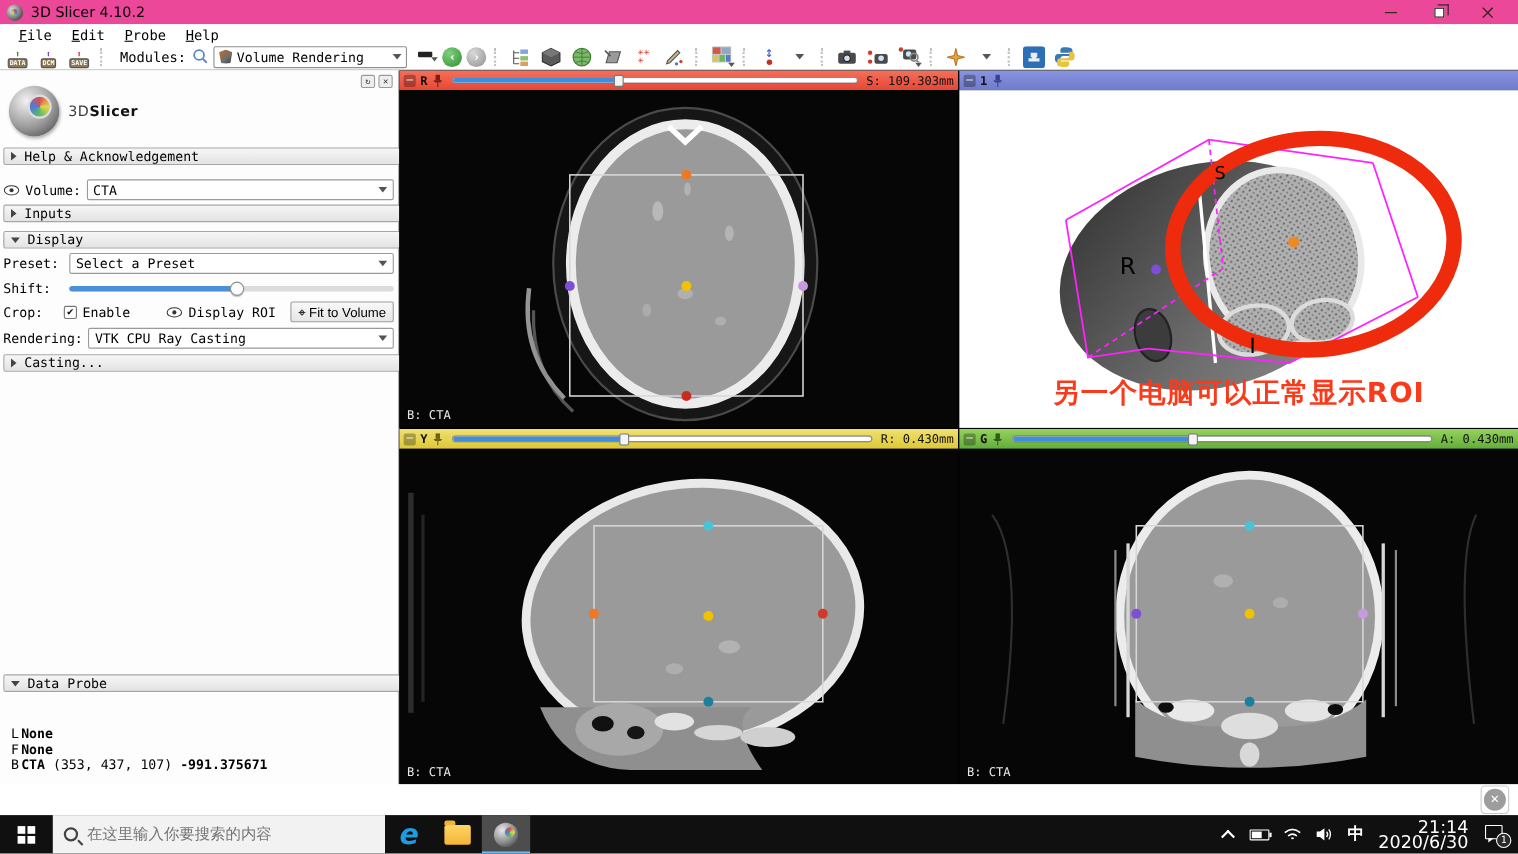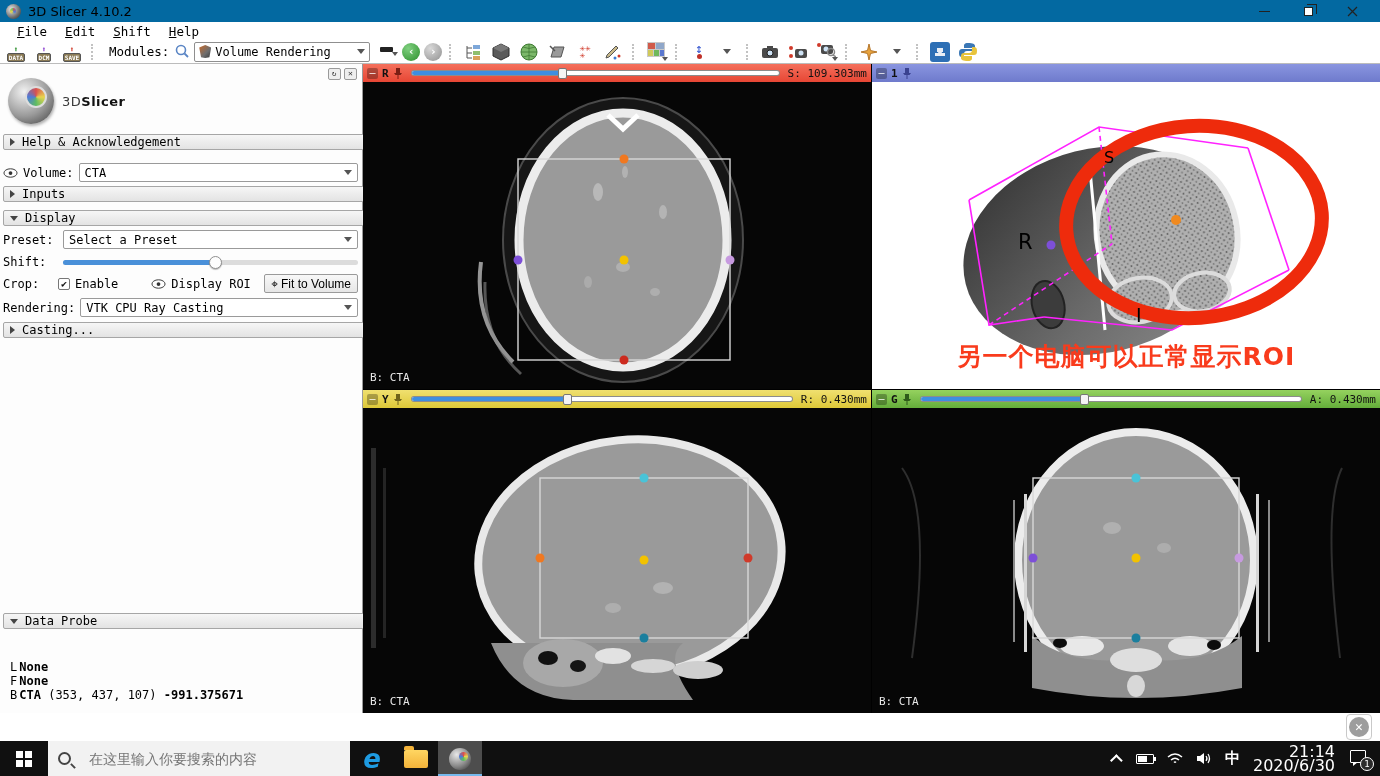--- a/index.html
+++ b/index.html
@@ -1,21 +1,21 @@
 <!DOCTYPE html>
 <html><head>
 <meta charset="utf-8">
 <style>
   * { margin:0; padding:0; box-sizing:border-box; }
   html,body { width:1380px; height:776px; overflow:hidden; }
   body { font-family:"DejaVu Sans Mono","Liberation Mono",monospace; font-size:12px; color:#000; background:#fff; }
   #app { position:relative; width:1380px; height:776px; background:#fff; }
 
   
-  .titlebar { position:absolute; left:0; top:0; width:1380px; height:22px; background:#0369a1; display:flex; align-items:center; padding:0 6px;justify-content:center; }
+  .titlebar { position:absolute; left:0; top:0; width:1380px; height:22px; background:#ec4899; display:flex; align-items:center; padding:0 6px;justify-content:center; }
   .app-ico { width:15px; height:15px; border-radius:50%; background:radial-gradient(circle at 35% 35%, #e8e8e8, #6b6b6b 60%, #2c2c2c); margin-right:7px; position:relative; }
   .app-ico::after{ content:""; position:absolute; left:4px; top:4px; width:6px; height:6px; border-radius:50%; background:conic-gradient(#d94f4f,#4f7bd9,#e8d44e,#5dbb63); }
   .titlebar .ttl { font-family:"DejaVu Sans","Liberation Sans",sans-serif; font-size:13px; }
   .wincontrols { margin-left:auto; display:flex; }
   .wincontrols .wbtn { width:44px; height:22px; display:flex; align-items:center; justify-content:center; color:#222; }
   .glyph-min { width:11px; height:1px; background:#222; }
   .glyph-restore { width:9px; height:9px; border:1px solid #222; position:relative; background:#fff; }
   .glyph-restore::before { content:""; position:absolute; left:2px; top:-4px; width:9px; height:9px; border:1px solid #222; border-left:none; border-bottom:none; }
 
   .menubar { position:absolute; left:0; top:22px; width:1380px; height:18px; background:#fff; display:flex; align-items:center; padding-left:8px; gap:0; }
@@ -87,21 +87,21 @@
 
   
   .strip { position:absolute; left:0; top:713px; width:1380px; height:28px; background:#fff; }
   .overlay-close { position:absolute; right:8px; top:1px; width:26px; height:26px; border:1px solid #c9c9c9; border-radius:4px; background:#fff; display:flex; align-items:center; justify-content:center; }
   .overlay-close .xc { width:20px; height:20px; border-radius:50%; background:#9d9d9d; color:#fff; font-size:13px; line-height:20px; text-align:center; font-weight:bold; }
 
   .taskbar { position:absolute; left:0; top:741px; width:1380px; height:35px; background:#101010; display:flex; align-items:stretch; color:#fff; }
   .tb-start { width:48px; display:flex; align-items:center; justify-content:center; }
   .win-logo { width:16px; height:16px; display:grid; grid-template-columns:7px 7px; grid-template-rows:7px 7px; gap:2px; }
   .win-logo span { background:#fff; }
-  .tb-search { width:302px; background:#f2f2f2; display:flex; align-items:center; padding:0 10px; gap:18px; }
+  .tb-search { width:302px; background:#f2f2f2; display:flex; align-items:center; padding:0 10px; gap:8px; }
   .tb-search input { border:none; outline:none; background:transparent; font-size:14px; width:230px; color:#333; font-family:"DejaVu Sans","Liberation Sans",sans-serif; }
   .mag { width:13px; height:13px; border:2px solid #444; border-radius:50%; position:relative; }
   .mag::after { content:""; position:absolute; width:6px; height:2px; background:#444; transform:rotate(45deg); left:10px; top:11px; }
   .tb-app { width:44px; display:flex; align-items:center; justify-content:center; }
   .tb-app.active { background:#4d4d4d; box-shadow:inset 0 -2px 0 #76b9ed; }
   .edge-e { font-family:"DejaVu Sans","Liberation Sans",sans-serif; font-size:26px; font-weight:bold; color:#1e9be2; font-style:italic; line-height:24px; }
   .folder { width:24px; height:18px; background:linear-gradient(#ffd662,#f3b33a); border-radius:2px; position:relative; }
   .folder::before { content:""; position:absolute; left:0; top:-4px; width:10px; height:4px; background:#f3b33a; border-radius:2px 2px 0 0; }
   .slicer-orb { width:22px; height:22px; border-radius:50%; background:radial-gradient(circle at 35% 30%, #e8e8e8, #8a8a8a 55%, #2e2e2e); position:relative; }
   .slicer-orb::after { content:""; position:absolute; right:3px; top:4px; width:9px; height:9px; border-radius:50%; background:conic-gradient(#d94f4f,#e8d44e,#5dbb63,#4f7bd9,#d94f4f); }
@@ -137,21 +137,21 @@
         <svg width="11" height="11">
             <path d="M1 1 L10 10 M10 1 L1 10" stroke="#222" stroke-width="1.2"></path>
           </svg>
       </div>
     </div>
   </div>
 
   <div class="menubar">
     <span class="mi">File</span>
     <span class="mi">Edit</span>
-    <span class="mi">Shift</span>
+    <span class="mi">Probe</span>
     <span class="mi">Help</span>
   </div>
 
   <div class="toolbar">
     <div class="fico">
         <span class="farrow" style="color:#2d8f2d">⬆</span>
         <span class="fbox">DATA</span>
       </div>
     <div class="fico">
         <span class="farrow" style="color:#8a3fd0">⬆</span>

